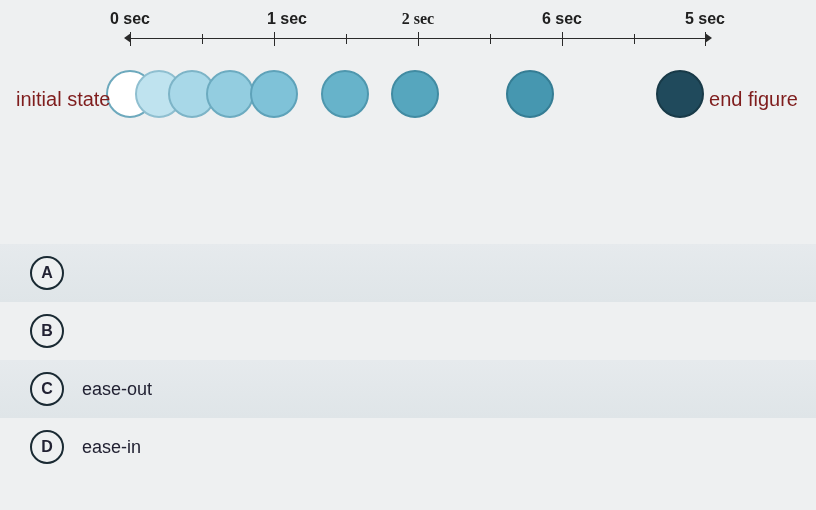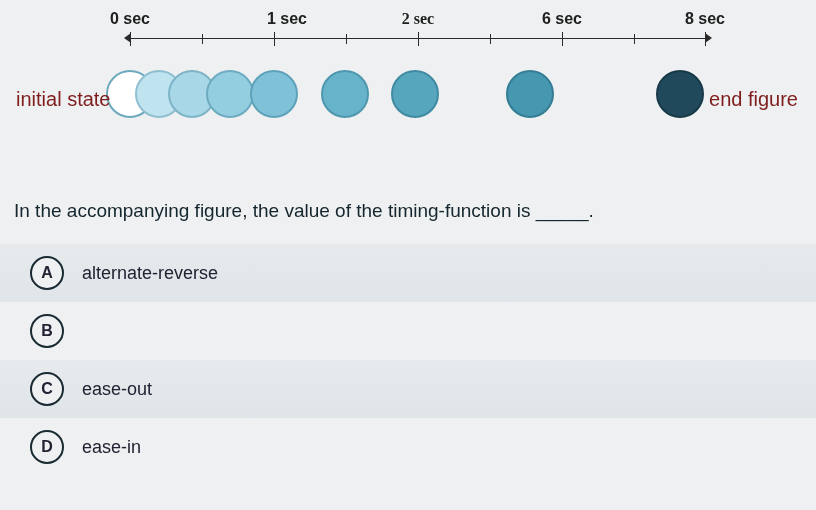--- a/index.html
+++ b/index.html
@@ -36,43 +36,41 @@
         <div class="tick-major" style="left: 274px;"></div>
         <div class="tick-label" style="left: 274px; margin-left: 13px;">1 sec</div>
         <div class="tick-minor" style="left: 346px;"></div>
         <div class="tick-major" style="left: 418px;"></div>
         <div class="tick-label" style="left: 418px; font-family: Liberation Serif, serif;">2 sec</div>
         <div class="tick-minor" style="left: 490px;"></div>
         <div class="tick-major" style="left: 562px;"></div>
         <div class="tick-label" style="left: 562px;">6 sec</div>
         <div class="tick-minor" style="left: 634px;"></div>
         <div class="tick-major" style="left: 705px;"></div>
-        <div class="tick-label" style="left: 705px;">8 sec</div>
+        <div class="tick-label" style="left: 705px;">5 sec</div>
       </div>
     <div id="balls">
         <div class="ball" style="left: 106px; background: rgb(255, 255, 255); border: 2px solid rgb(109, 169, 189);"></div>
         <div class="ball" style="left: 135px; background: rgb(191, 227, 239); border: 2px solid rgb(143, 191, 208);"></div>
         <div class="ball" style="left: 168px; background: rgb(168, 216, 232); border: 2px solid rgb(125, 180, 199);"></div>
         <div class="ball" style="left: 206px; background: rgb(147, 205, 224); border: 2px solid rgb(108, 171, 192);"></div>
         <div class="ball" style="left: 250px; background: rgb(127, 194, 216); border: 2px solid rgb(94, 162, 185);"></div>
         <div class="ball" style="left: 321px; background: rgb(103, 179, 202); border: 2px solid rgb(78, 151, 174);"></div>
         <div class="ball" style="left: 391px; background: rgb(86, 166, 190); border: 2px solid rgb(65, 139, 162);"></div>
         <div class="ball" style="left: 506px; background: rgb(70, 151, 176); border: 2px solid rgb(53, 125, 148);"></div>
         <div class="ball" style="left: 656px; background: rgb(32, 74, 92); border: 2px solid rgb(24, 58, 72);"></div>
       </div>
     <span class="label-side label-initial">initial state</span>
     <span class="label-side label-end">end figure</span>
   </div>
 
-  <div class="question">In the accompanying figure, the value of the timing-function is _____.</div>
 
   <div class="options">
     <div class="opt opt-shade">
       <span class="letter">A</span>
-      <span>alternate-reverse</span>
     </div>
     <div class="opt">
       <span class="letter">B</span>
     </div>
     <div class="opt opt-shade">
       <span class="letter">C</span>
       <span>ease-out</span>
     </div>
     <div class="opt">
       <span class="letter">D</span>

